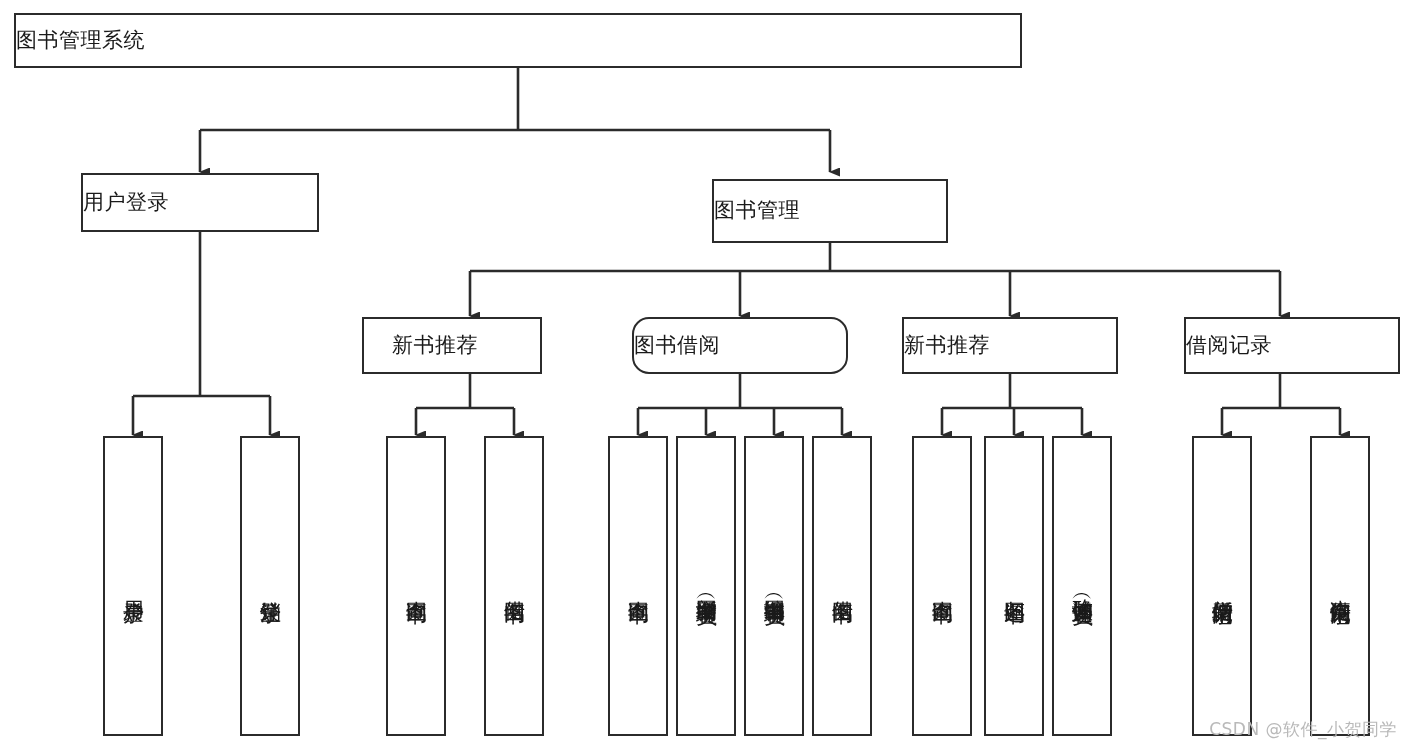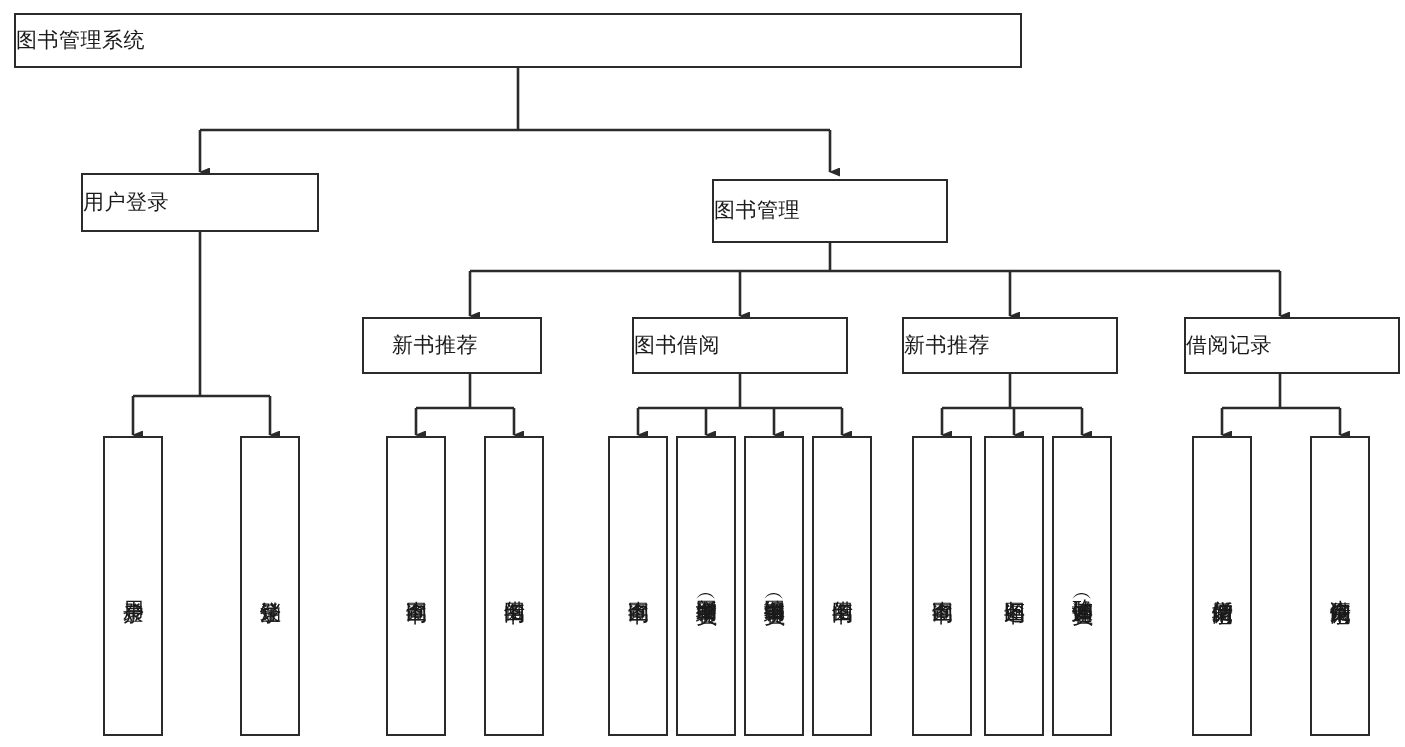--- a/index.html
+++ b/index.html
@@ -118,21 +118,21 @@
       </div>
       <div class="node horiz" style="left: 81px; top: 173px; width: 238px; height: 59px;">
         <span class="node-label">用户登录</span>
       </div>
       <div class="node horiz" style="left: 712px; top: 179px; width: 236px; height: 64px;">
         <span class="node-label">图书管理</span>
       </div>
       <div class="node horiz" style="left: 362px; top: 317px; width: 180px; height: 57px; padding-left: 28px;">
         <span class="node-label">新书推荐</span>
       </div>
-      <div class="node horiz" style="left: 632px; top: 317px; width: 216px; height: 57px;">
+      <div class="node horiz" style="left: 632px; top: 317px; width: 216px; height: 57px; border-radius: 17px;">
         <span class="node-label">图书借阅</span>
       </div>
       <div class="node horiz" style="left: 902px; top: 317px; width: 216px; height: 57px;">
         <span class="node-label">新书推荐</span>
       </div>
       <div class="node horiz" style="left: 1172px; top: 317px; width: 216px; height: 57px; margin-left: 12px;">
         <span class="node-label">借阅记录</span>
       </div>
       <div class="node vert" style="left: 103px; top: 436px; width: 60px; height: 300px;">
         <span class="node-label">用户登录</span>
@@ -168,13 +168,14 @@
         <span class="node-label">确认归还（管理员）</span>
       </div>
       <div class="node vert" style="left: 1192px; top: 436px; width: 60px; height: 300px;">
         <span class="node-label">新增借阅记录</span>
       </div>
       <div class="node vert" style="left: 1310px; top: 436px; width: 60px; height: 300px;">
         <span class="node-label">查询借阅记录</span>
       </div>
     </div>
 
+  <div class="watermark">CSDN @软件_小贺同学</div>
 </div>
 
 </body></html>

